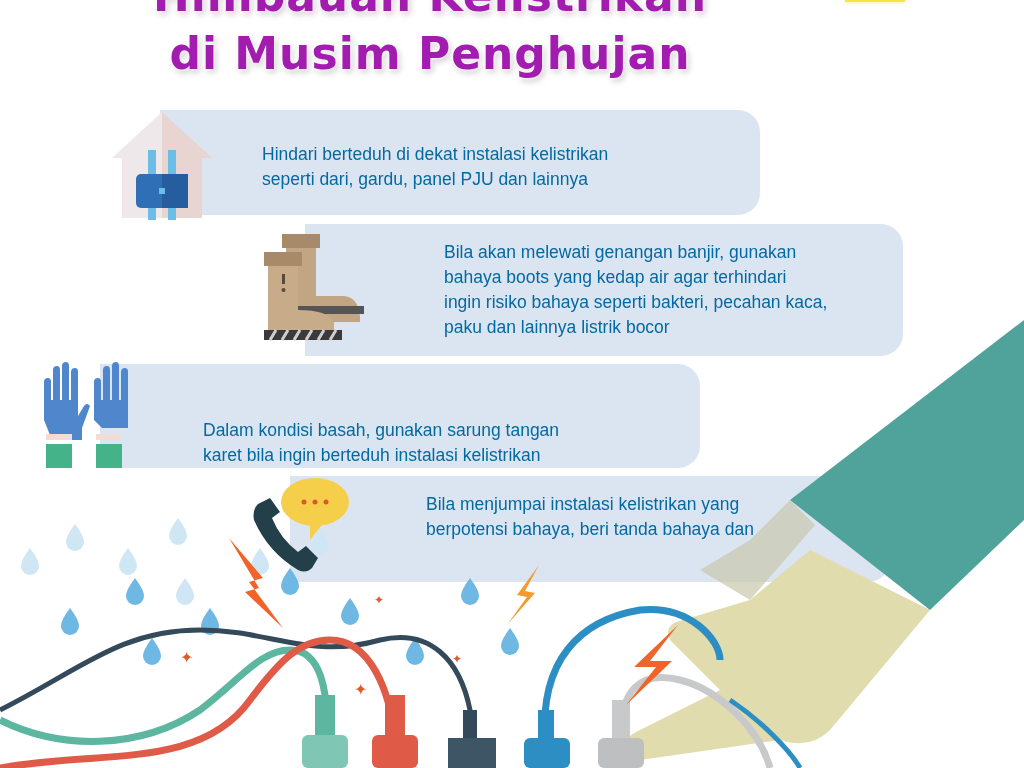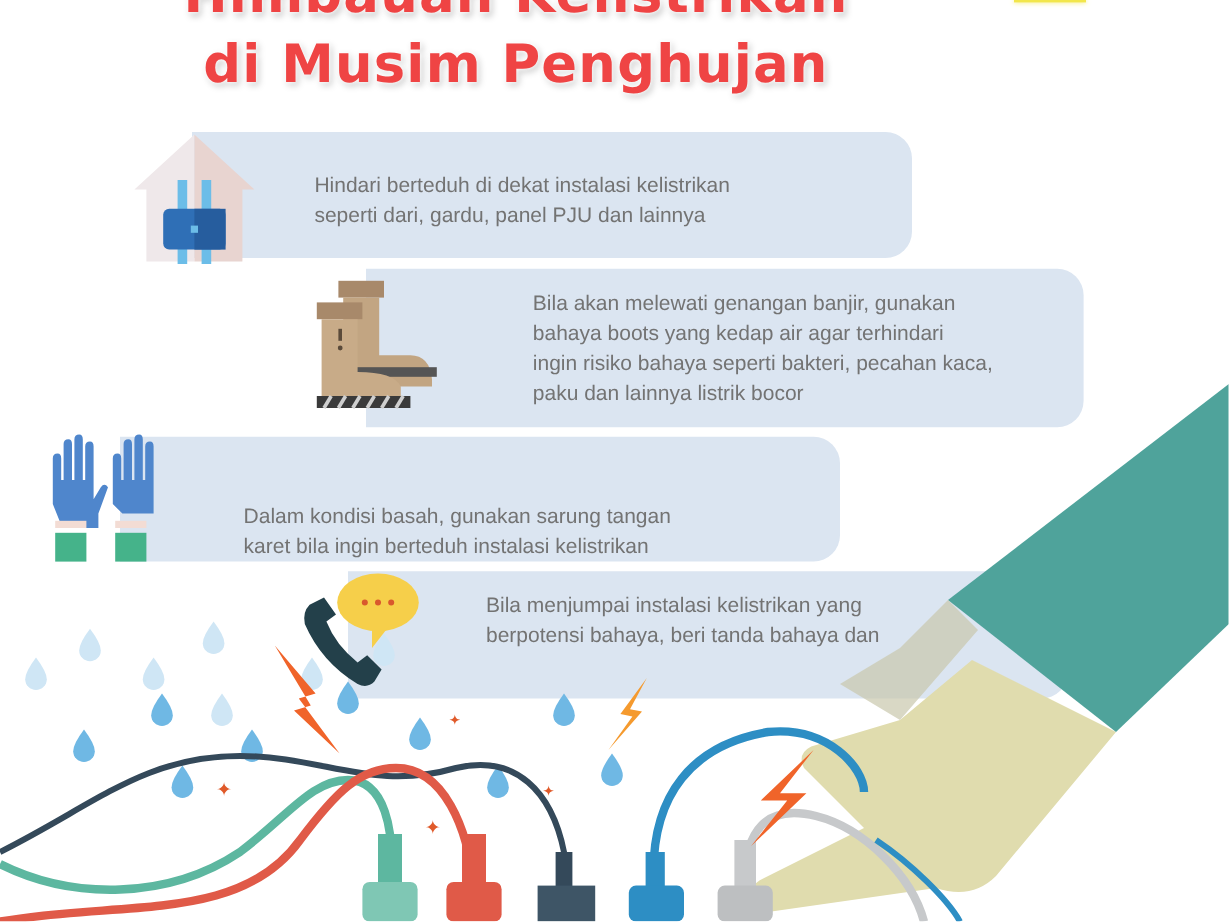--- a/index.html
+++ b/index.html
@@ -5,35 +5,35 @@
   html, body { margin:0; padding:0; }
   body {
     width:1024px; height:768px; overflow:hidden; position:relative;
     background:#ffffff;
     font-family:"Liberation Sans", "DejaVu Sans", sans-serif;
   }
   .abs { position:absolute; }
   .title {
     position:absolute; left:0; width:860px; text-align:center;
     font-family:"DejaVu Sans", sans-serif; font-weight:bold;
-    color:#ef4444;
+    color:#a21caf;
     text-shadow: 0 0 3px #fff, 0 0 6px #fff, 2px 3px 6px rgba(0,0,0,0.25);
     letter-spacing:1px;
   }
   .title-1 { top:-30px; font-size:44px; }
   .title-2 { top:28px; font-size:44px; }
   .yellow-tab {
     position:absolute; left:845px; top:0; width:60px; height:2px;
     background:#f2e64a; box-shadow:0 0 4px #f2e64a;
   }
   .card {
     position:absolute; background:#dbe5f1; border-radius:0 22px 22px 0;
   }
   .card-text {
-    position:absolute; color:#737373; font-size:17.5px; line-height:25px;
+    position:absolute; color:#0369a1; font-size:17.5px; line-height:25px;
     font-family:"Liberation Sans", sans-serif;
   }
   .card-text span { display:block; white-space:nowrap; }
   .icon { position:absolute; }
 </style>
 </head>
 <body>
 
 <div class="title title-1">Himbauan Kelistrikan</div>
 <div class="title title-2">di Musim Penghujan</div>
@@ -90,21 +90,21 @@
   <rect x="58" y="74" width="26" height="6" fill="#f3dcd4"></rect>
   <rect x="8" y="84" width="26" height="24" fill="#45b38a"></rect>
   <rect x="58" y="84" width="26" height="24" fill="#45b38a"></rect>
 </svg>
 <div class="card-text" style="left:203px; top:394px;margin-top:24px;">
   <span>Dalam kondisi basah, gunakan sarung tangan</span>
   <span>karet bila ingin berteduh instalasi kelistrikan</span>
 </div>
 
 <div class="card" style="left:290px; top:476px; width:600px; height:106px;"></div>
-<div class="card-text" style="left:405px; top:492px;">
+<div class="card-text" style="left:426px; top:492px;">
   <span>Bila menjumpai instalasi kelistrikan yang</span>
   <span>berpotensi bahaya, beri tanda bahaya dan</span>
 </div>
 
 <svg class="icon" style="left:600px; top:310px;" width="424" height="458" viewBox="0 0 424 458">
 
   <path d="M210,240 L330,300 L230,420 q-20,20 -50,10 L40,450 q-14,2 -16,-12 q0,-10 12,-16 L120,380 L70,330 q-6,-12 6,-18 L150,290 z" fill="#e0dcae"></path>
 
   <polygon points="424,10 424,210 330,300 190,190" fill="#4fa39b"></polygon>
   <polygon points="190,190 215,215 150,290 100,260 150,230" fill="#c9c7ad" opacity="0.7"></polygon>

